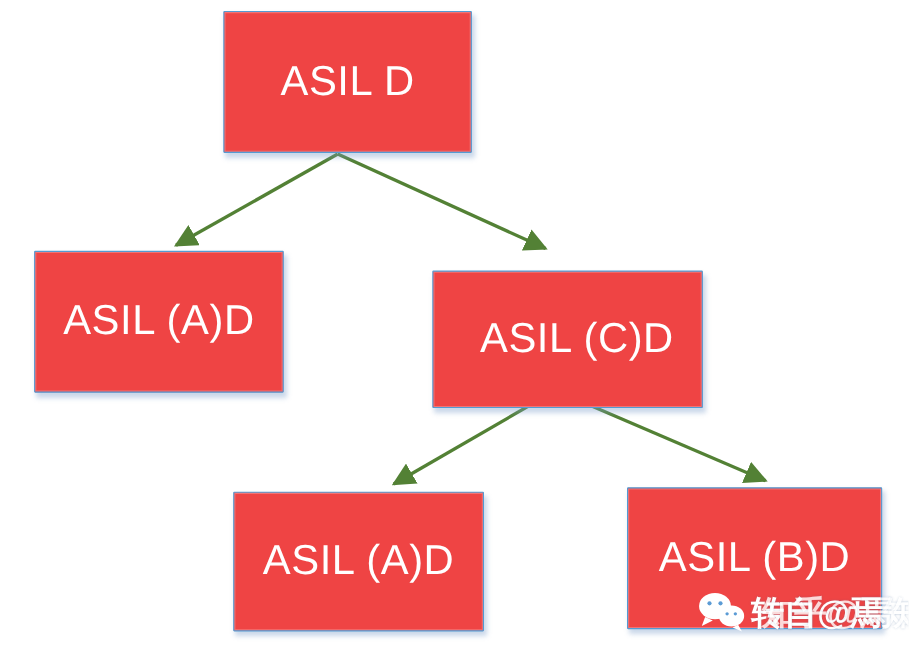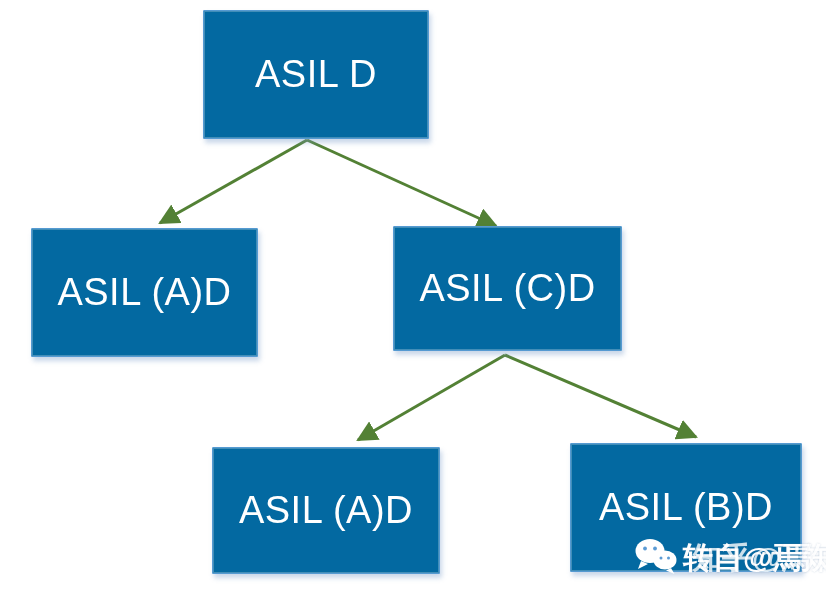--- a/index.html
+++ b/index.html
@@ -2,28 +2,28 @@
 <html><head>
 <meta charset="utf-8">
 <style>
   html,body{margin:0;padding:0;background:#ffffff;}
   .canvas{
     position:relative;width:826px;height:590px;background:#ffffff;
     overflow:hidden;font-family:"Liberation Sans",sans-serif;
   }
   .node{
     position:absolute;display:flex;align-items:center;justify-content:center;
-    background:#0369a1;color:#ffffff;font-size:38px;letter-spacing:0.5px;
+    background:#ef4444;color:#ffffff;font-size:38px;letter-spacing:0.5px;
     border:1px solid #559ad2;
     box-shadow:2px 4px 5px rgba(120,155,200,0.40), 0 0 0 1px rgba(255,255,255,0.25) inset;
     border-radius:1px;
   }
   .node-root        {left:203px;top:10px; width:224px;height:127px;}
   .node-mid-left    {left:31px; top:228px;width:225px;height:127px;}
-  .node-mid-right   {left:393px;top:226px;width:227px;height:123px;}
+  .node-mid-right   {left:393px;top:246px;width:227px;height:123px;padding-left:17px;}
   .node-bottom-left {left:212px;top:447px;width:226px;height:125px;}
   .node-bottom-right{left:570px;top:443px;width:230px;height:127px;text-align:center;}
   .edges{position:absolute;left:0;top:0;width:826px;height:590px;pointer-events:none;}
   .watermark{
     position:absolute;left:634px;top:534px;height:48px;
     display:flex;align-items:center;gap:5px;color:#ffffff;
   }
   .wm-text{position:relative;font-size:30px;font-weight:bold;white-space:nowrap;
            text-shadow:0 0 2px rgba(90,120,160,0.35);line-height:48px;}
   .wm-text .layer2{position:absolute;left:9px;top:0;opacity:0.8;}

